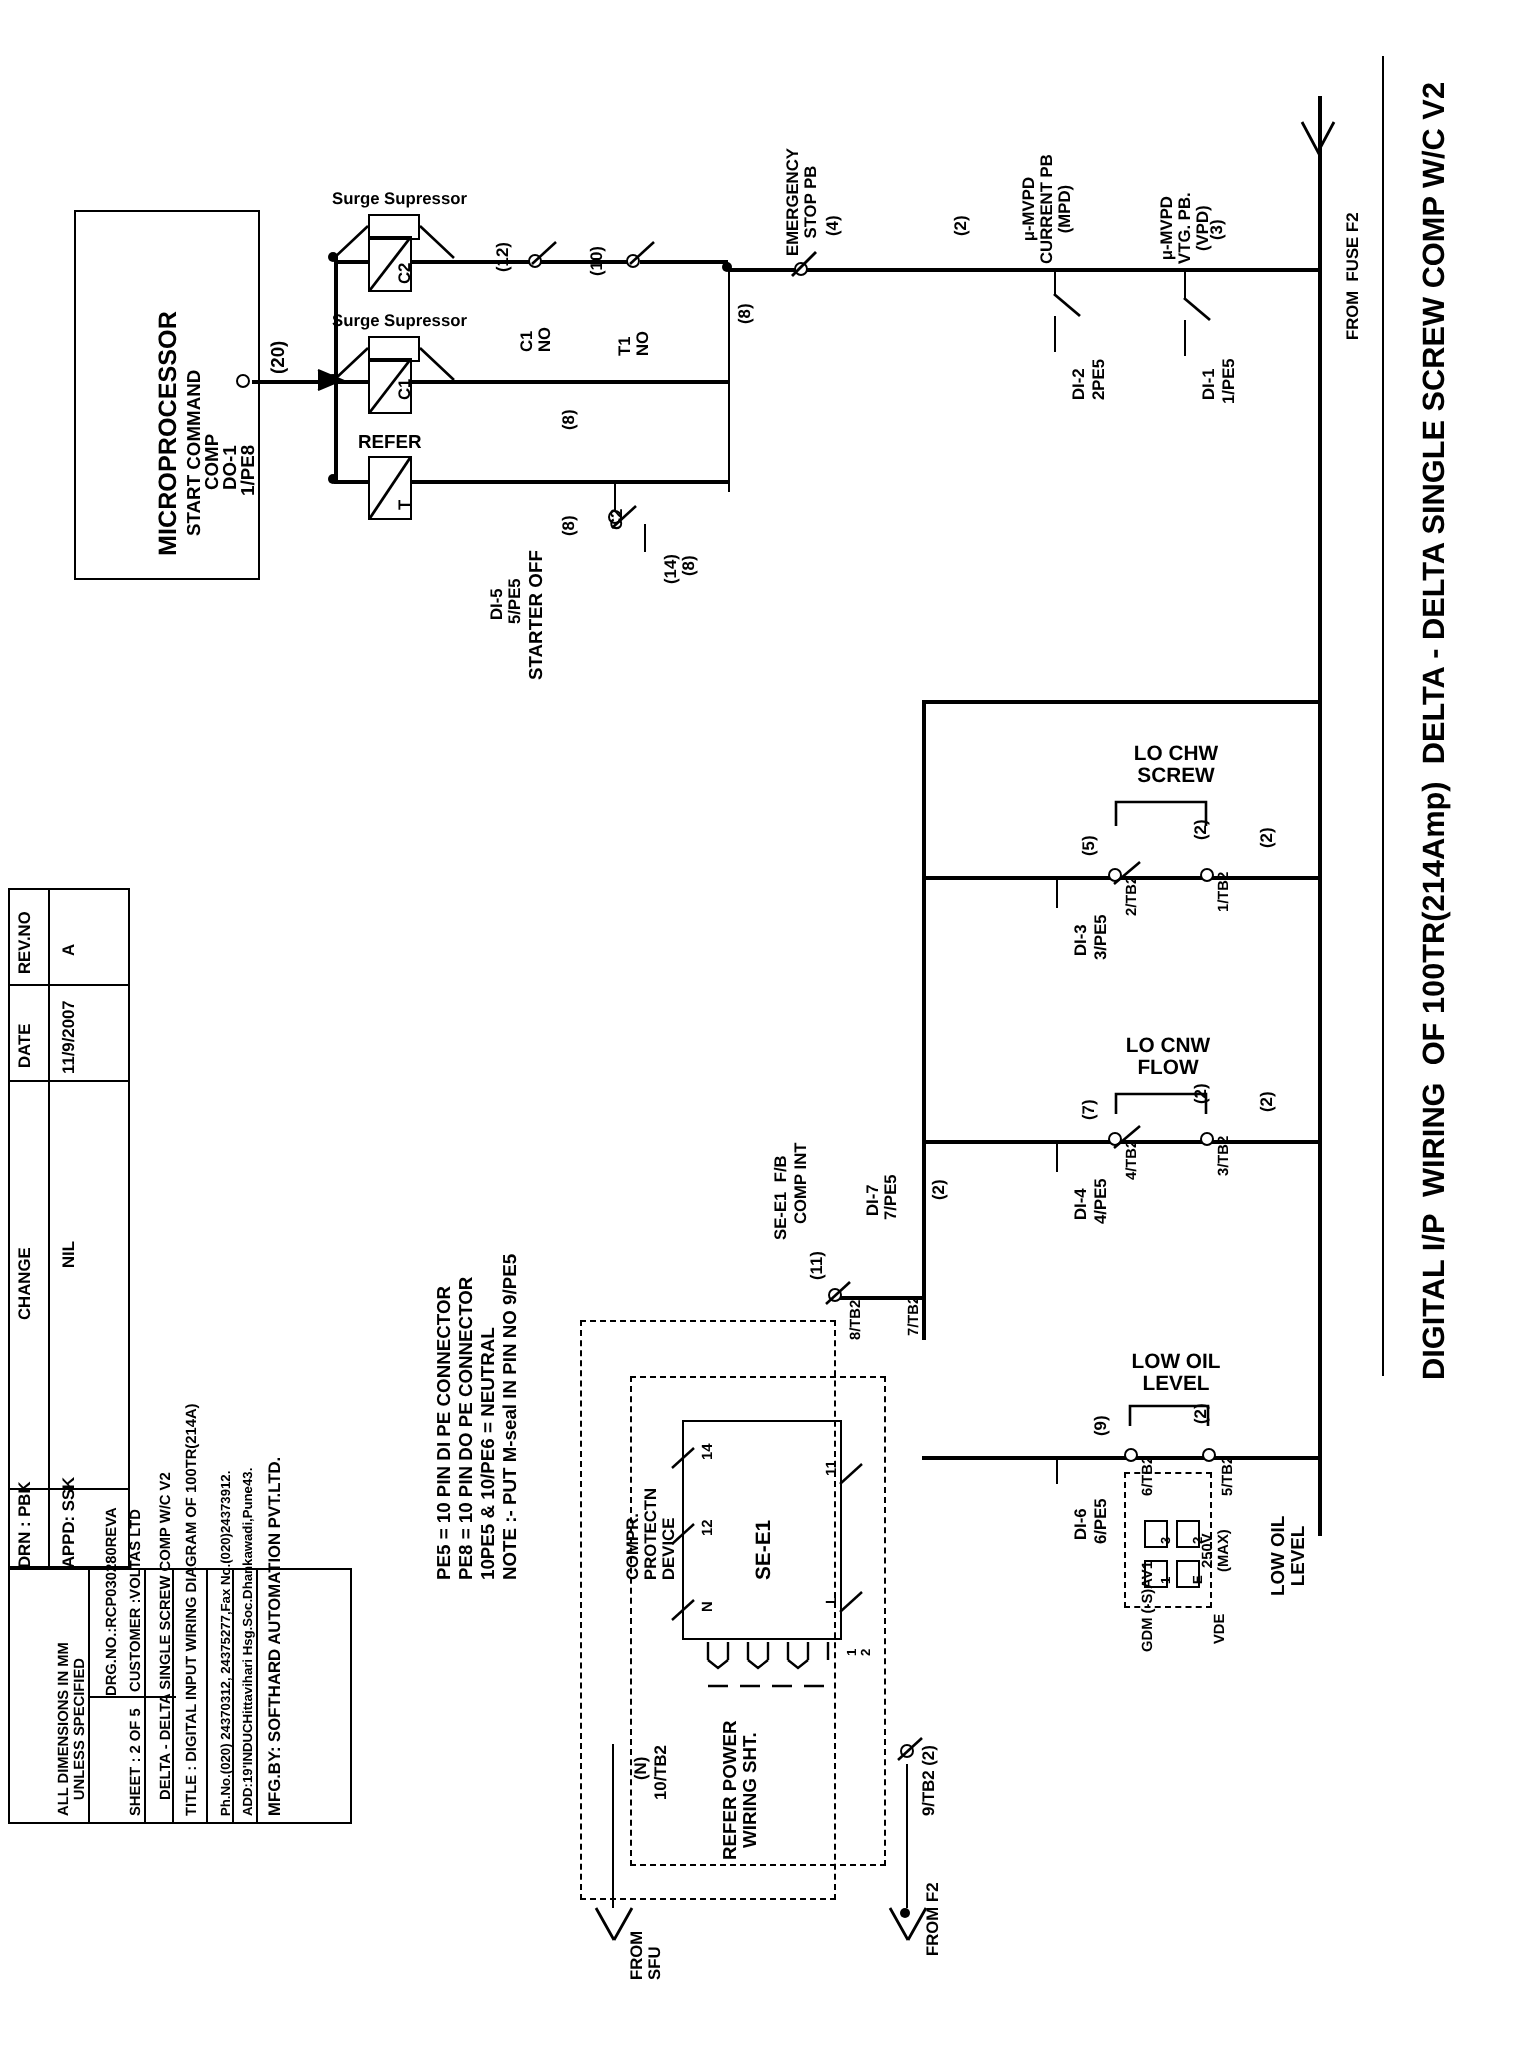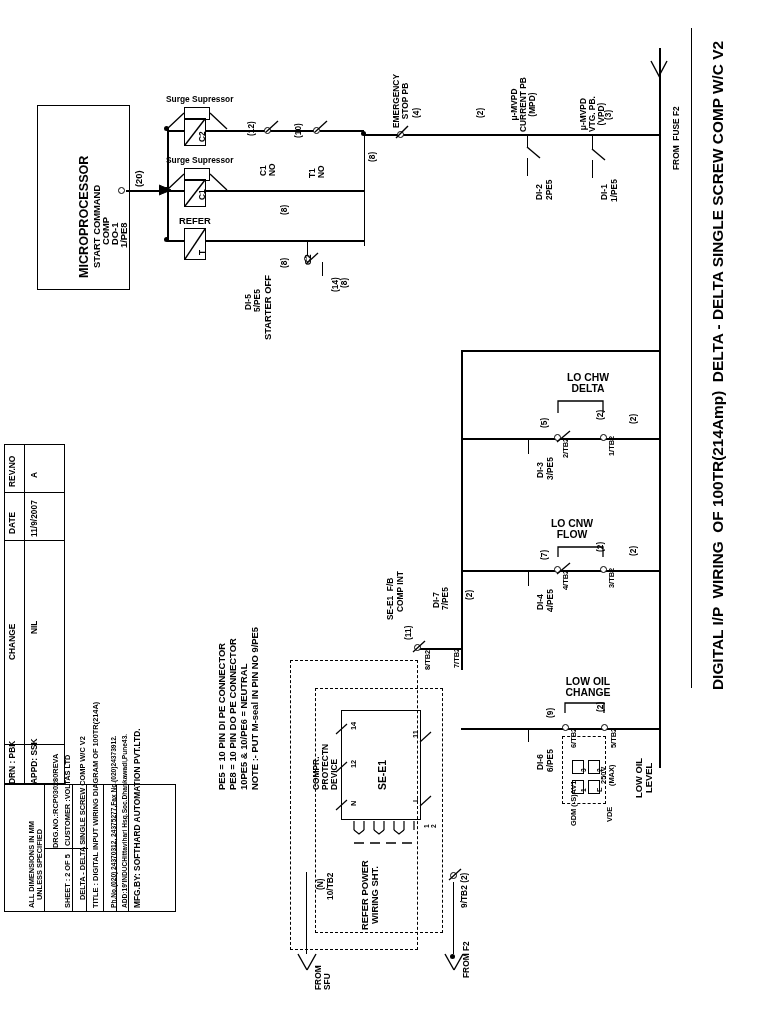--- a/index.html
+++ b/index.html
@@ -165,21 +165,21 @@
   <div class="t f8 b r90" style="left:340px;top:288px;">(8)</div>
   <div class="v" style="left:322px;top:262px;height:14px;"></div>
   <div class="t f8 b r90" style="left:244px;top:310px;">DI-5</div>
   <div class="t f8 b r90" style="left:253px;top:312px;">5/PE5</div>
   <div class="t f9 b r90" style="left:263px;top:340px;">STARTER OFF</div>
 
   <div class="hb" style="left:461px;top:438px;width:199px;"></div>
   <div class="t f8 b r90" style="left:629px;top:424px;">(2)</div>
 
   <div class="t f10 b ctr" style="left:556px;top:372px;width:64px;">LO CHW
-DELTA</div>
+SCREW</div>
 
   <svg style="left:557px;top:400px;width:48px;height:14px;">
     <path d="M1,13 L1,1 L46,1 L46,13" stroke="#000" stroke-width="1.3" fill="none"></path>
   </svg>
   <div class="term" style="left:600px;top:434px;"></div>
   <div class="term" style="left:554px;top:434px;"></div>
   <svg style="left:552px;top:428px;width:22px;height:18px;">
     <path d="M5,14 L18,3" stroke="#000" stroke-width="1.3" fill="none"></path>
   </svg>
   <div class="t f7 b r90" style="left:608px;top:456px;">1/TB2</div>
@@ -187,21 +187,21 @@
   <div class="t f8 b r90" style="left:596px;top:420px;">(2)</div>
   <div class="t f8 b r90" style="left:540px;top:428px;">(5)</div>
   <div class="v" style="left:528px;top:438px;height:16px;"></div>
   <div class="hb" style="left:528px;top:438px;width:26px;"></div>
   <div class="t f8 b r90" style="left:536px;top:478px;">DI-3</div>
   <div class="t f8 b r90" style="left:546px;top:480px;">3/PE5</div>
 
   <div class="hb" style="left:461px;top:570px;width:199px;"></div>
   <div class="t f8 b r90" style="left:629px;top:556px;">(2)</div>
 
-  <div class="t f10 b ctr" style="left:540px;top:518px;width:64px;">LO CNW
+  <div class="t f10 b ctr" style="left:552px;top:518px;width:64px;">LO CNW
 FLOW</div>
   <svg style="left:557px;top:546px;width:48px;height:12px;">
     <path d="M1,11 L1,1 L46,1 L46,11" stroke="#000" stroke-width="1.3" fill="none"></path>
   </svg>
   <div class="term" style="left:600px;top:566px;"></div>
   <div class="term" style="left:554px;top:566px;"></div>
   <svg style="left:552px;top:560px;width:22px;height:18px;">
     <path d="M5,14 L18,3" stroke="#000" stroke-width="1.3" fill="none"></path>
   </svg>
   <div class="t f7 b r90" style="left:608px;top:588px;">3/TB2</div>
@@ -212,21 +212,21 @@
   <div class="hb" style="left:528px;top:570px;width:26px;"></div>
   <div class="t f8 b r90" style="left:536px;top:610px;">DI-4</div>
   <div class="t f8 b r90" style="left:546px;top:612px;">4/PE5</div>
 
   <div class="vb" style="left:461px;top:350px;height:320px;"></div>
   <div class="hb" style="left:461px;top:350px;width:199px;"></div>
   <div class="t f8 b r90" style="left:465px;top:600px;">(2)</div>
 
   <div class="hb" style="left:461px;top:728px;width:199px;"></div>
   <div class="t f10 b ctr" style="left:556px;top:676px;width:64px;">LOW OIL
-CHANGE</div>
+LEVEL</div>
   <svg style="left:564px;top:702px;width:42px;height:12px;">
     <path d="M1,11 L1,1 L40,1 L40,11" stroke="#000" stroke-width="1.3" fill="none"></path>
   </svg>
   <div class="term" style="left:601px;top:724px;"></div>
   <div class="term" style="left:562px;top:724px;"></div>
   <div class="t f7 b r90" style="left:610px;top:748px;">5/TB2</div>
   <div class="t f7 b r90" style="left:570px;top:748px;">6/TB2</div>
   <div class="t f8 b r90" style="left:596px;top:712px;">(2)</div>
   <div class="t f8 b r90" style="left:546px;top:718px;">(9)</div>
   <div class="v" style="left:528px;top:728px;height:14px;"></div>

